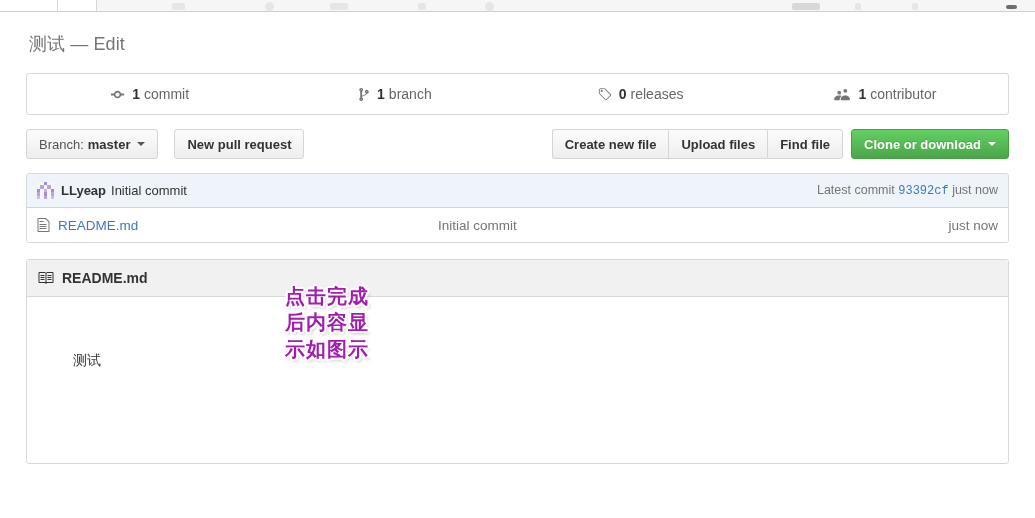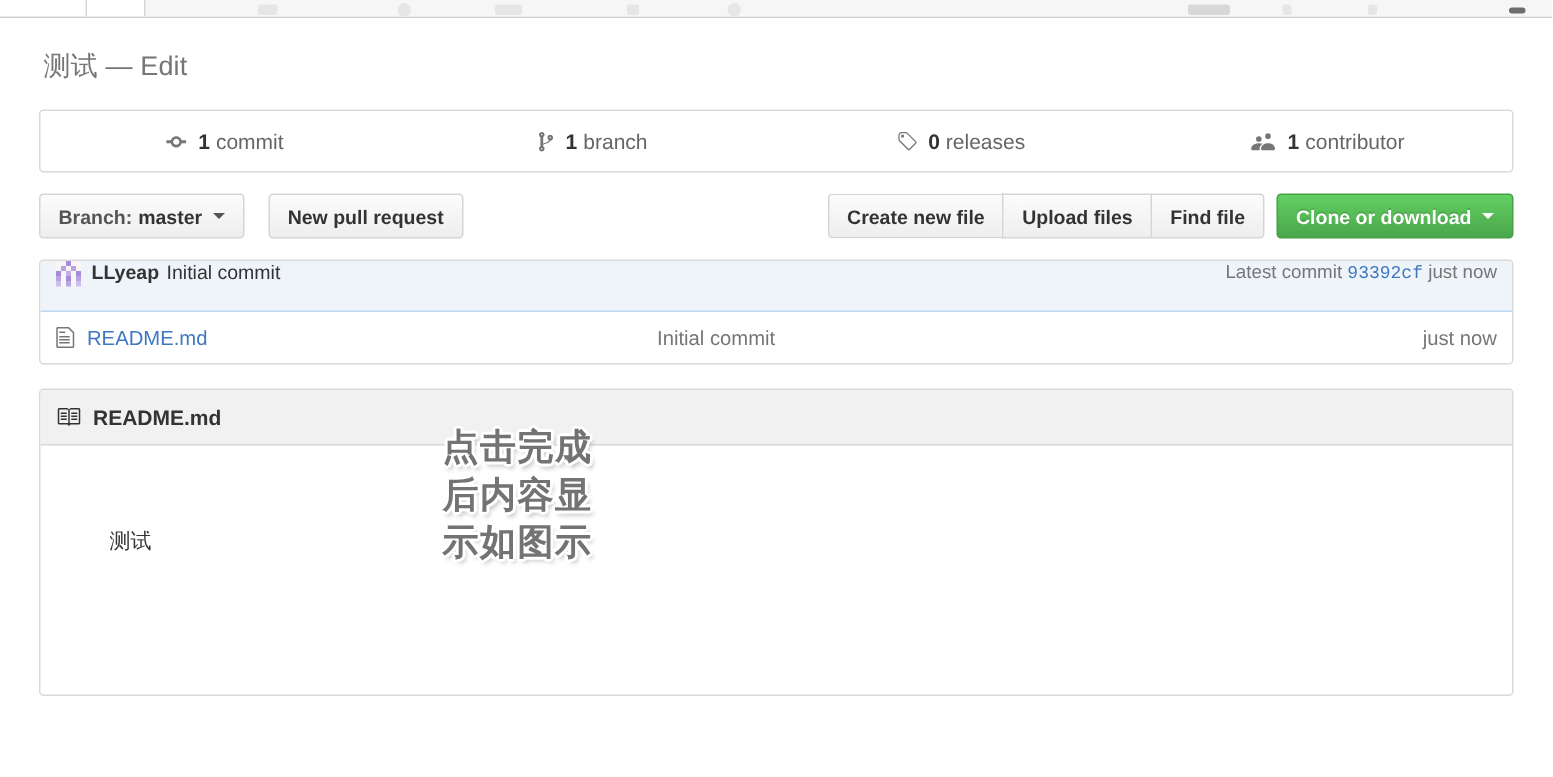--- a/index.html
+++ b/index.html
@@ -120,21 +120,21 @@
     font-size: 13px;
     font-weight: bold;
     color: #333333;
     background: linear-gradient(#fcfcfc, #eeeeee);
     border: 1px solid #d5d5d5;
     border-radius: 3px;
     cursor: pointer;
     white-space: nowrap;
     font-family: "Liberation Sans", "DejaVu Sans", sans-serif;
   }
-  .btn-branch { font-weight: bold; color: #555555; }
+  .btn-branch { font-weight: normal; color: #555555; }
   .btn-branch b { color: #333333; margin-left: 4px; }
   .caret {
     display: inline-block;
     width: 0; height: 0;
     margin-left: 7px;
     border-top: 4px solid currentColor;
     border-left: 4px solid transparent;
     border-right: 4px solid transparent;
     vertical-align: middle;
   }
@@ -154,20 +154,21 @@
   
   .file-box {
     margin-top: 14px;
     border: 1px solid #d9d9d9;
     border-radius: 3px;
     overflow: hidden;
     background: #ffffff;
   }
   .commit-bar {
     display: flex;
+    align-items: center;
     background: #eef4fa;
     border-bottom: 1px solid #bdd8ef;
     border-top: 1px solid #bdd8ef;
     margin: -1px 0 0 0;
     height: 33px;
     padding: 0 10px;
     font-size: 13px;
     color: #444444;
   }
   .identicon {
@@ -249,27 +250,27 @@
   .md-p {
     margin: 16px 0 0;
     font-size: 14px;
     color: #333333;
     line-height: 1.6;
   }
 
   
   .annotation {
     position: absolute;
-    left: 268px;
+    left: 258px;
     top: -14px;
     font-family: "DejaVu Sans", "Liberation Sans", sans-serif;
-    font-size: 24px;
+    font-size: 20px;
     font-weight: bold;
     line-height: 1.32;
-    color: #737373;
+    color: #a21caf;
     letter-spacing: 1px;
     text-shadow:
       1.5px 1.5px 0 #ffffff, -1.5px 1.5px 0 #ffffff,
       1.5px -1.5px 0 #ffffff, -1.5px -1.5px 0 #ffffff,
       0 2px 0 #ffffff, 0 -2px 0 #ffffff, 2px 0 0 #ffffff, -2px 0 0 #ffffff,
       2px 3px 3px rgba(120,120,120,.45);
     white-space: nowrap;
     pointer-events: none;
   }
   .annotation div { display: block; }

